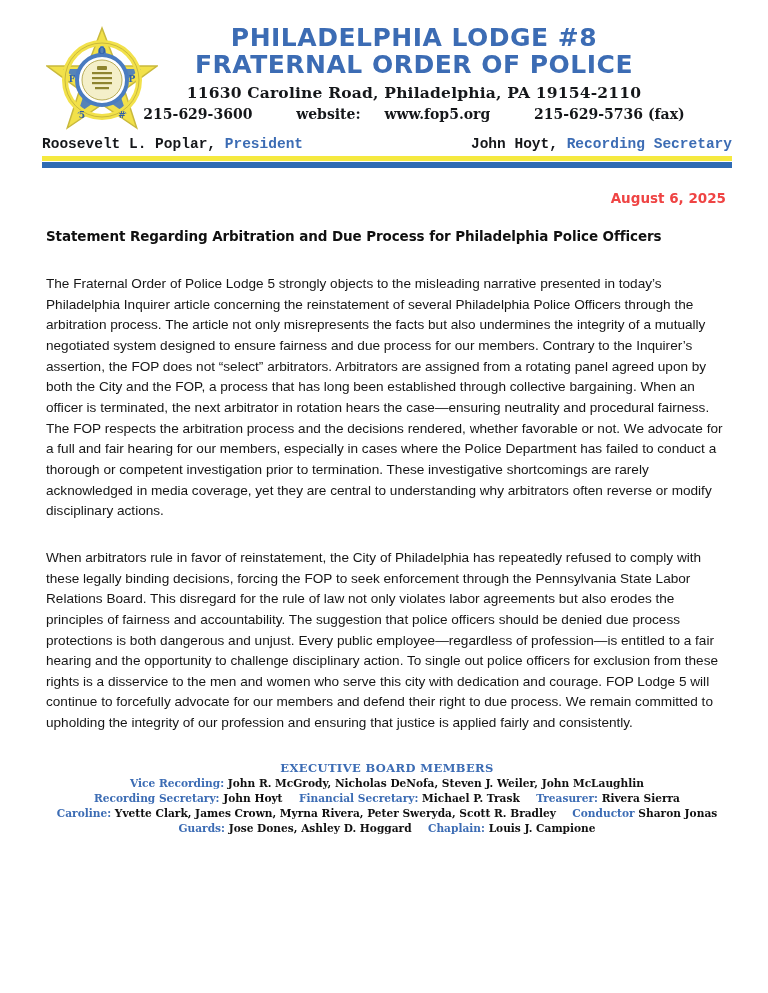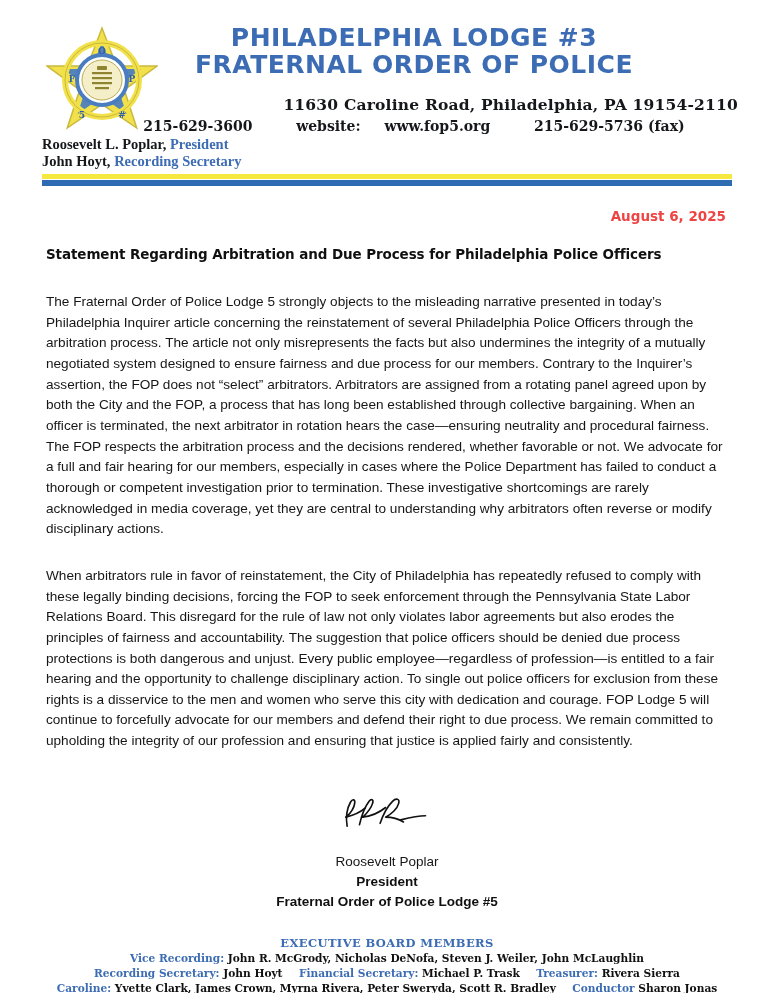--- a/index.html
+++ b/index.html
@@ -42,45 +42,43 @@
     letter-spacing: 0.5px;
     color: #3c6cb4;
     line-height: 1.08;
     white-space: nowrap;
   }
   .org-address {
     font-family: "DejaVu Serif", serif;
     font-weight: bold;
     font-size: 15.5px;
     color: #15171a;
-    margin-top: 17px;
+    margin-top: 5px;
     letter-spacing: 0.2px;
     white-space: nowrap;
-    text-align: right;
   }
   .org-contact {
     font-family: "DejaVu Serif", serif;
     font-weight: bold;
     font-size: 14px;
     color: #15171a;
     margin-top: 4px;
     white-space: nowrap;
   }
   .org-contact .gap { display: inline-block; width: 34px; }
   .org-contact .gap-sm { display: inline-block; width: 14px; }
 
   
   .officers {
     display: flex;
     justify-content: space-between;
     align-items: baseline;
     padding: 0 36px 0 42px;
     margin-top: 6px;
-    font-family: Liberation Serif, serif;
-    flex-direction: column;
+    font-family: Liberation Mono, monospace;
   }
   .officer {
     font-size: 14.5px;
     font-weight: bold;
     white-space: nowrap;
   }
   .officer .name { color: #15171a; }
   .officer .role { color: #3c6cb4; }
 
   .rule-yellow {
@@ -207,21 +205,21 @@
           <text x="56" y="30" text-anchor="middle">O</text>
           <text x="26" y="58" text-anchor="middle">F</text>
           <text x="86" y="58" text-anchor="middle">P</text>
           <text x="36" y="94" text-anchor="middle">5</text>
           <text x="76" y="94" text-anchor="middle">#</text>
         </g>
       </svg>
     </div>
 
     <div class="masthead">
-      <div class="org-line1">PHILADELPHIA LODGE #3</div>
+      <div class="org-line1">PHILADELPHIA LODGE #8</div>
       <div class="org-line2">FRATERNAL ORDER OF POLICE</div>
       <div class="org-address">11630 Caroline Road, Philadelphia, PA 19154-2110</div>
       <div class="org-contact">
         <span>215-629-3600</span>
         <span class="gap"></span>
         <span>website:</span>
         <span class="gap-sm"></span>
         <span>www.fop5.org</span>
         <span class="gap"></span>
         <span>215-629-5736 (fax)</span>
@@ -243,37 +241,20 @@
   <div class="rule-yellow"></div>
   <div class="rule-blue"></div>
 
   <div class="body-wrap">
     <div class="date">August 6, 2025</div>
     <div class="doc-title">Statement Regarding Arbitration and Due Process for Philadelphia Police Officers</div>
 
     <p class="para">The Fraternal Order of Police Lodge 5 strongly objects to the misleading narrative presented in today’s Philadelphia Inquirer article concerning the reinstatement of several Philadelphia Police Officers through the arbitration process. The article not only misrepresents the facts but also undermines the integrity of a mutually negotiated system designed to ensure fairness and due process for our members. Contrary to the Inquirer’s assertion, the FOP does not “select” arbitrators. Arbitrators are assigned from a rotating panel agreed upon by both the City and the FOP, a process that has long been established through collective bargaining. When an officer is terminated, the next arbitrator in rotation hears the case—ensuring neutrality and procedural fairness. The FOP respects the arbitration process and the decisions rendered, whether favorable or not. We advocate for a full and fair hearing for our members, especially in cases where the Police Department has failed to conduct a thorough or competent investigation prior to termination. These investigative shortcomings are rarely acknowledged in media coverage, yet they are central to understanding why arbitrators often reverse or modify disciplinary actions.</p>
     <p class="para">When arbitrators rule in favor of reinstatement, the City of Philadelphia has repeatedly refused to comply with these legally binding decisions, forcing the FOP to seek enforcement through the Pennsylvania State Labor Relations Board. This disregard for the rule of law not only violates labor agreements but also erodes the principles of fairness and accountability. The suggestion that police officers should be denied due process protections is both dangerous and unjust. Every public employee—regardless of profession—is entitled to a fair hearing and the opportunity to challenge disciplinary action. To single out police officers for exclusion from these rights is a disservice to the men and women who serve this city with dedication and courage. FOP Lodge 5 will continue to forcefully advocate for our members and defend their right to due process. We remain committed to upholding the integrity of our profession and ensuring that justice is applied fairly and consistently.</p>
 
-    <div class="sig-block">
-      <div class="sig-mark">
-        <svg viewBox="0 0 160 54" width="110" height="46" aria-hidden="true">
-          <g fill="none" stroke="#111111" stroke-width="2.4" stroke-linecap="round" stroke-linejoin="round">
-            <path d="M22 46 C20 34 22 20 27 11 C30 6 34 7 33 13 C32 21 26 28 21 33"></path>
-            <path d="M20 33 C29 31 40 27 48 20"></path>
-            <path d="M40 44 C43 31 47 19 54 10 C57 6 61 7 59 13 C57 20 50 28 45 33"></path>
-            <path d="M44 33 C56 32 68 27 78 19"></path>
-            <path d="M70 42 C74 30 80 18 88 10 C93 5 99 6 97 13 C95 21 86 29 78 33 C86 33 96 35 104 40"></path>
-            <path d="M100 37 C112 34 124 31 136 31"></path>
-          </g>
-        </svg>
-      </div>
-      <div class="sig-name">Roosevelt Poplar</div>
-      <div class="sig-role">President</div>
-      <div class="sig-org">Fraternal Order of Police Lodge #5</div>
-    </div>
 
     <div class="board">
       <div class="board-heading">EXECUTIVE BOARD MEMBERS</div>
 
       <div class="board-line">
         <span class="lbl">Vice Recording:</span>
         <span>John R. McGrody, Nicholas DeNofa, Steven J. Weiler, John McLaughlin</span>
       </div>
 
       <div class="board-line">

